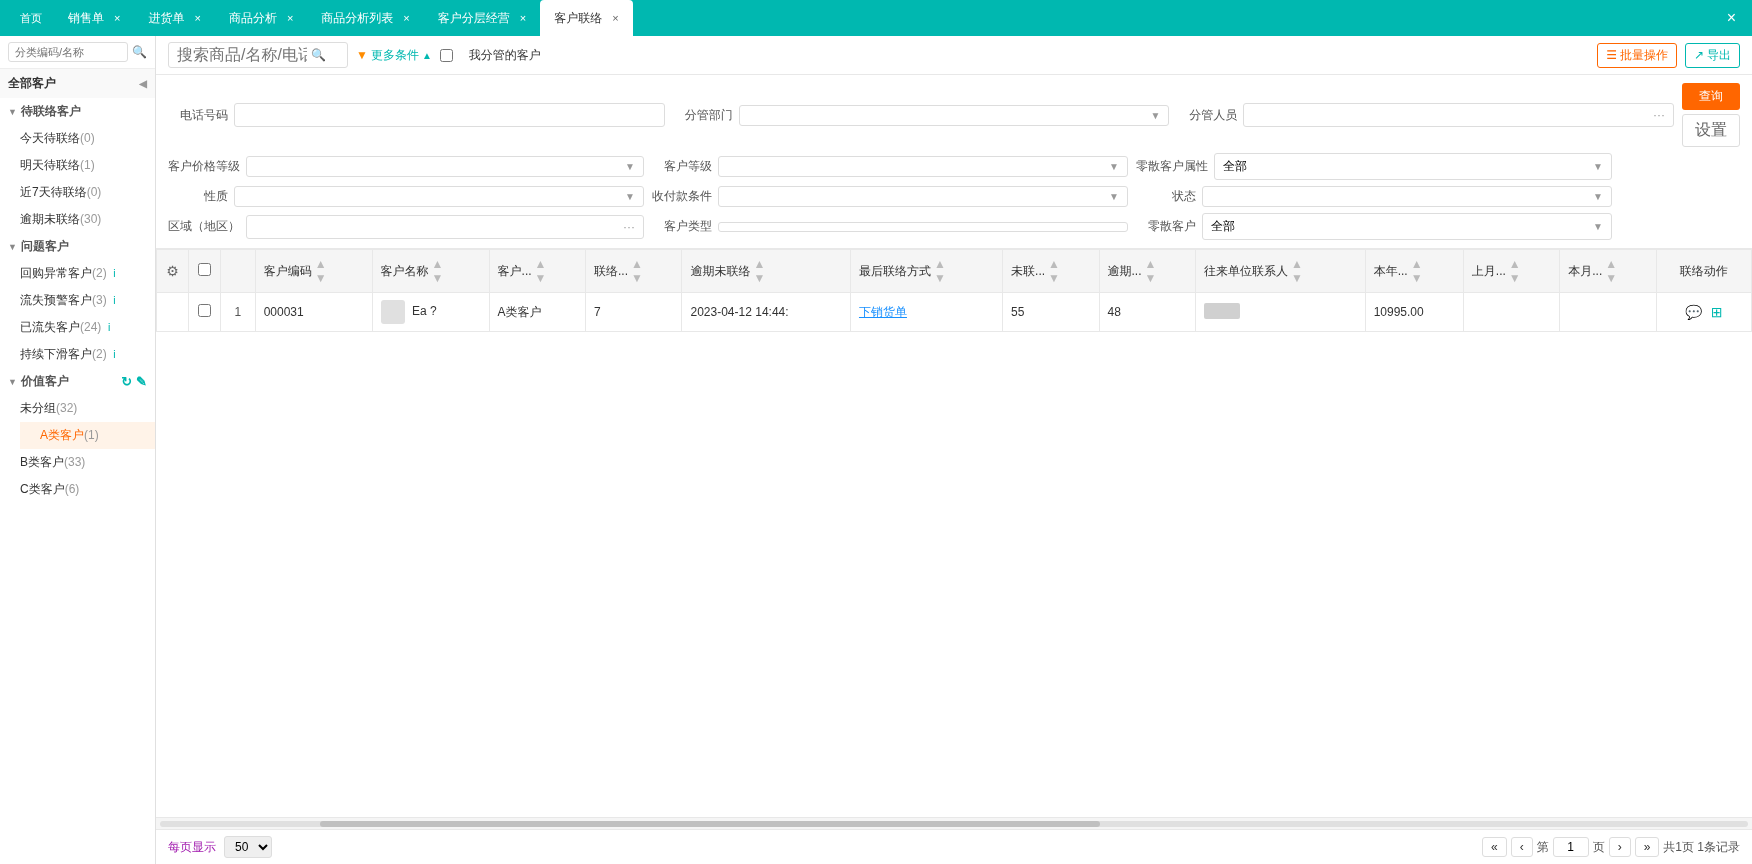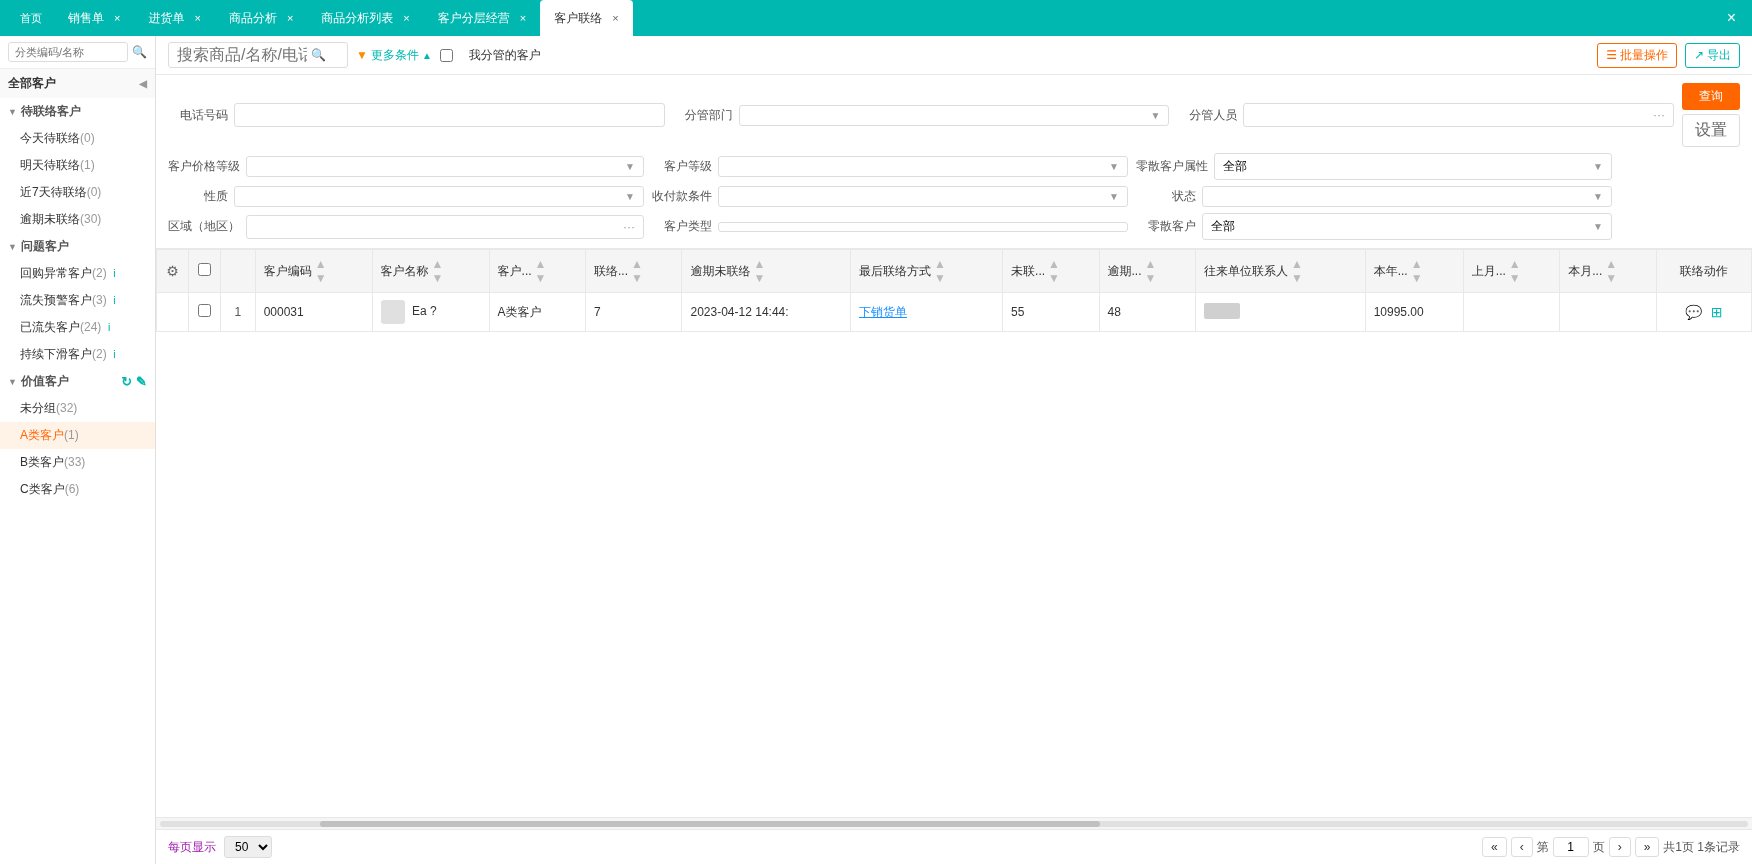--- a/index.html
+++ b/index.html
@@ -46,21 +46,21 @@
     .sidebar-section-header .collapse-icon { color: #999; font-size: 10px; }
     .sidebar-group-label {
       display: flex; align-items: center; padding: 5px 8px; color: #555;
       font-size: 12px; font-weight: bold; gap: 4px; cursor: pointer;
     }
     .sidebar-group-label .tri { font-size: 9px; color: #888; }
     .sidebar-item {
       padding: 5px 12px 5px 20px; cursor: pointer; color: #333; font-size: 12px;
       white-space: nowrap;
     }
-    .sidebar-item.active { background: #fff3e8; color: #ff6600; }
+    .sidebar-item.active { background: #fff3e8; color: #ff6600; margin-left: 20px; }
     .sidebar-item .count { color: #999; }
 
     
     .content { flex: 1; display: flex; flex-direction: column; overflow: hidden; }
 
     
     .toolbar {
       display: flex; align-items: center; background: #fff; padding: 6px 12px;
       border-bottom: 1px solid #e8e8e8; gap: 8px;
     }

